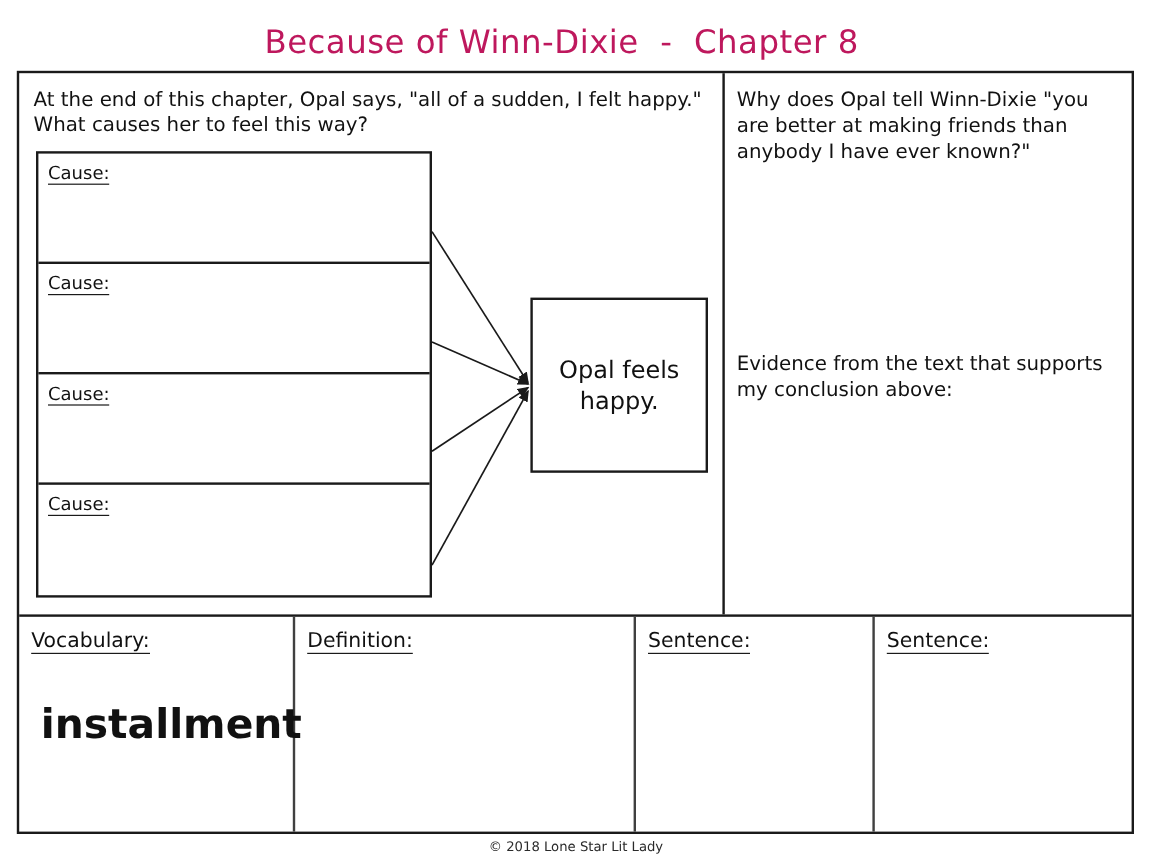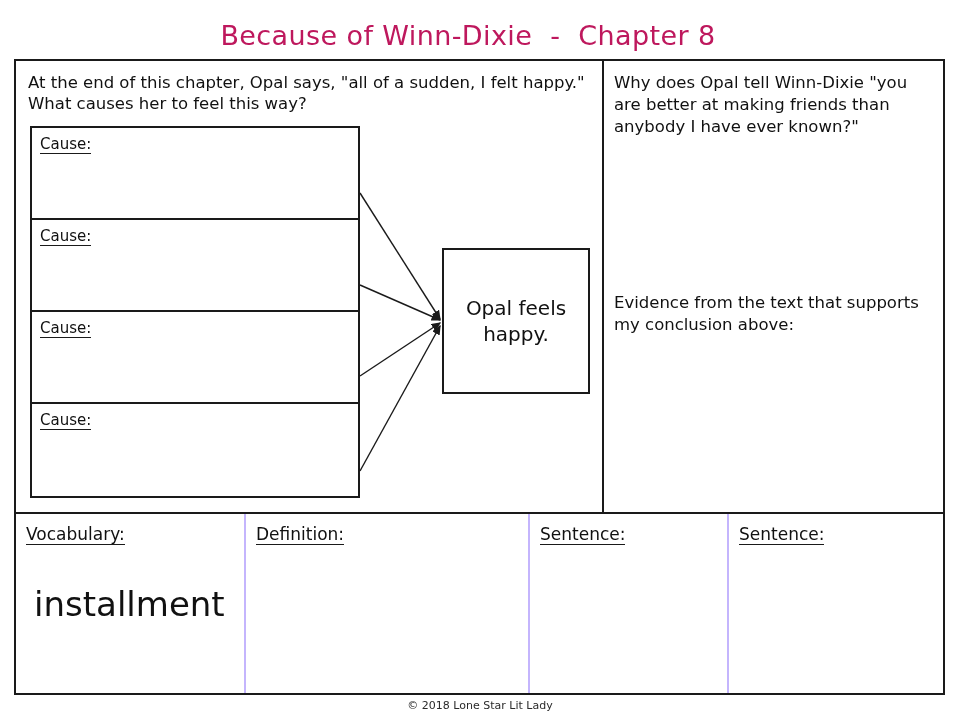--- a/index.html
+++ b/index.html
@@ -160,21 +160,21 @@
     left: 0;
     top: 453px;
     width: 927px;
     height: 179px;
     display: flex;
   }
   .vocab-cell {
     position: relative;
     height: 100%;
     box-sizing: border-box;
-    border-right: 2px solid #c4b5fd;
+    border-right: 2px solid #404040;
   }
   .vocab-cell:last-child { border-right: none; }
   #vocab-cell-word { width: 230px; }
   #vocab-cell-definition { width: 284px; }
   #vocab-cell-sentence { width: 199px; }
   #vocab-cell-antonyms { flex: 1; }
 
   .vocab-heading {
     position: absolute;
     left: 10px;
@@ -182,21 +182,21 @@
     font-size: 17px;
     line-height: 19px;
     border-bottom: 1px solid #1a1a1a;
   }
   #vocab-word-value {
     position: absolute;
     left: 18px;
     top: 70px;
     font-size: 34px;
     line-height: 40px;
-    font-weight: 400;
+    font-weight: 700;
   }
 
   
   #footer-credit {
     position: absolute;
     left: 0;
     top: 699px;
     width: 960px;
     text-align: center;
     font-size: 11px;

